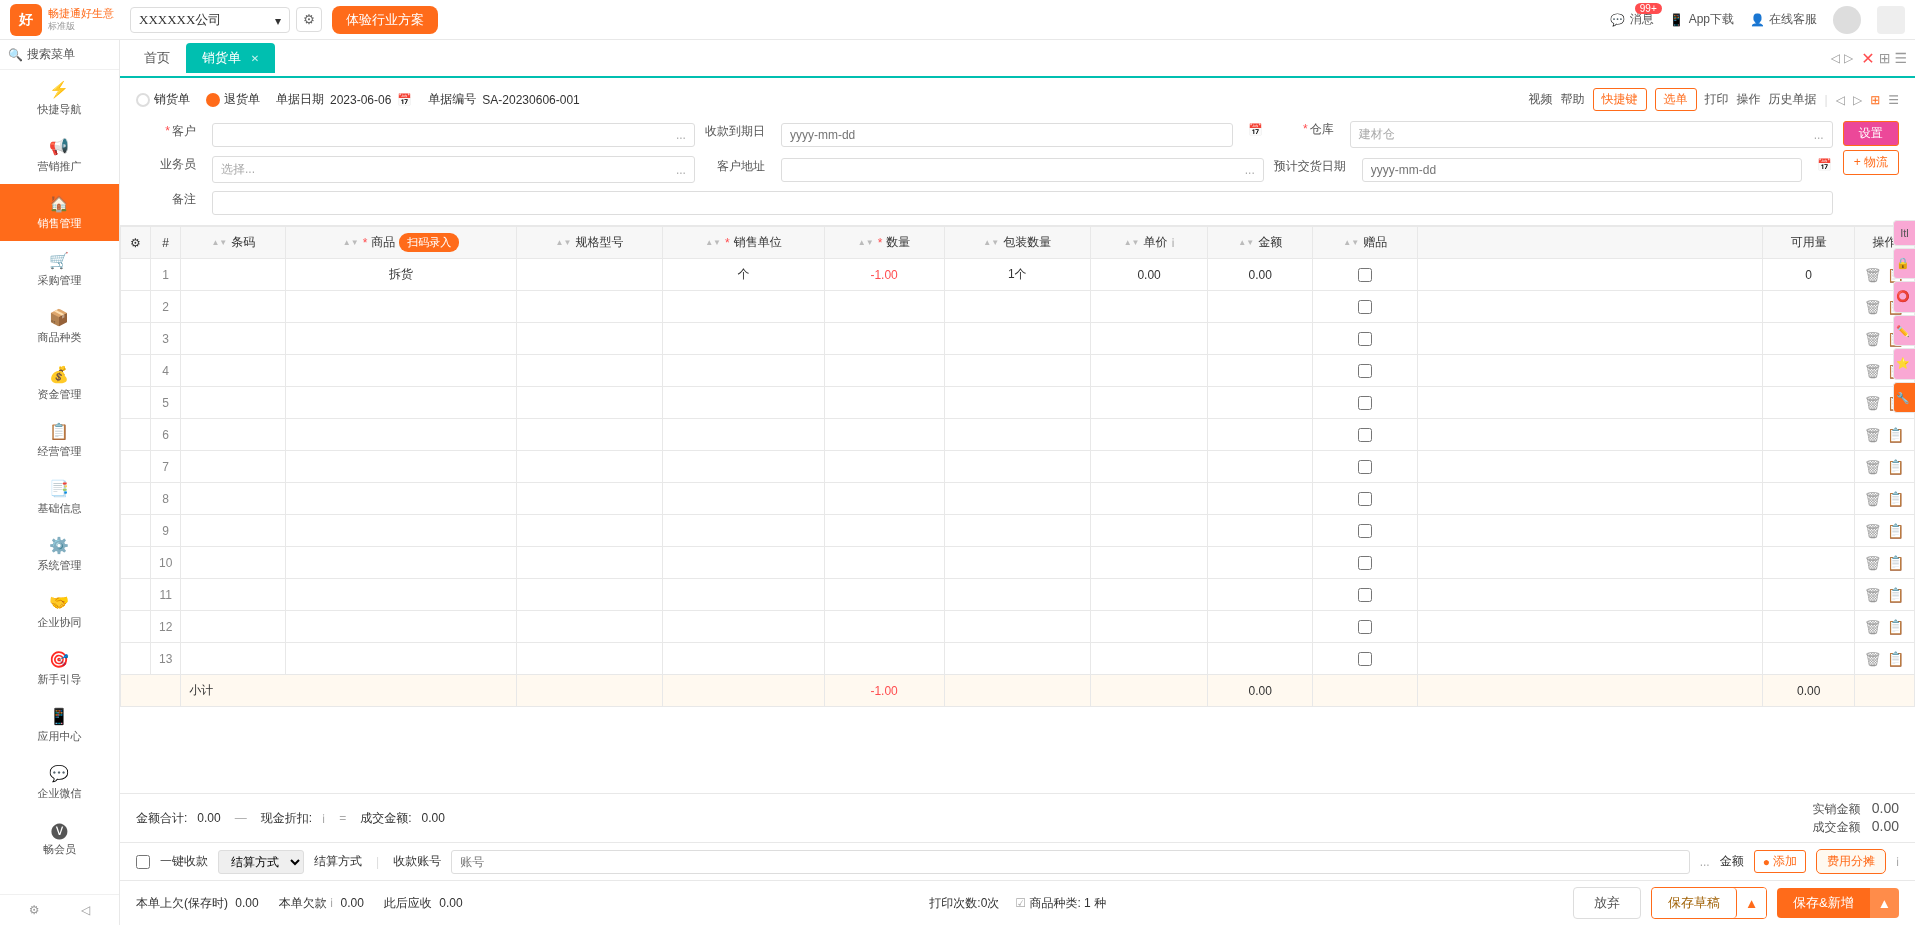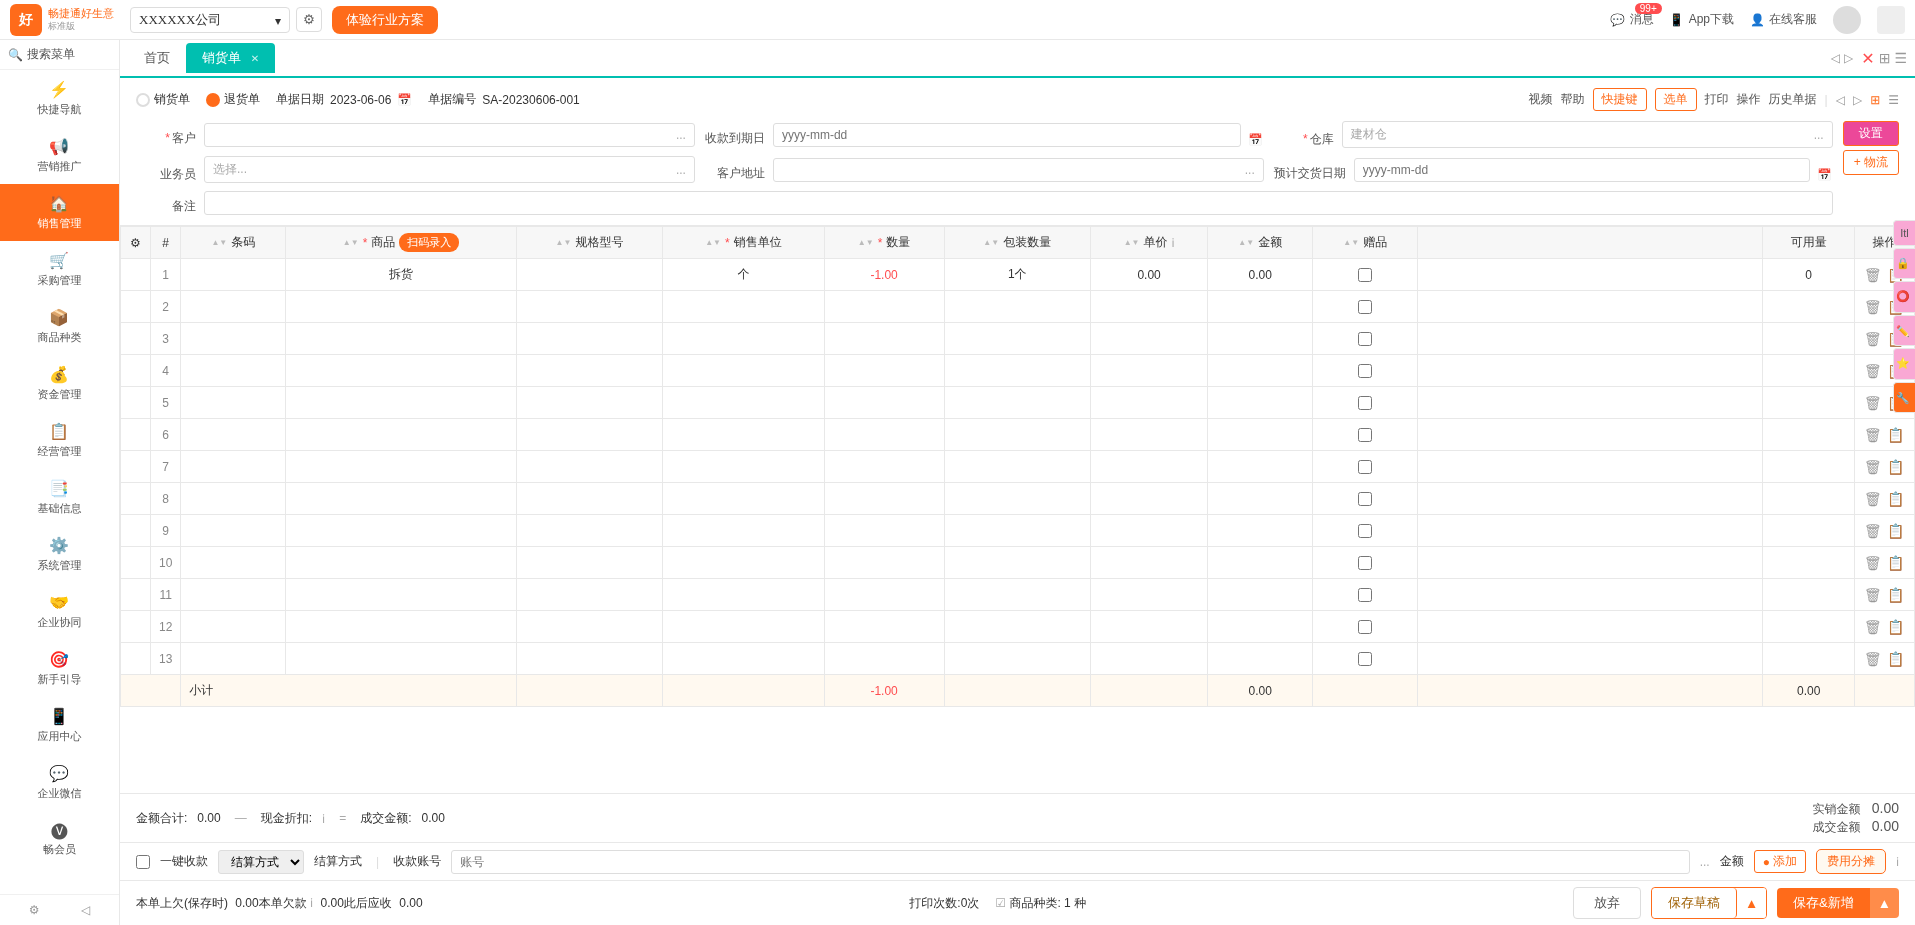--- a/index.html
+++ b/index.html
@@ -45,21 +45,21 @@
     .radio-item { display: flex; align-items: center; gap: 4px; cursor: pointer; font-size: 12px; }
     .radio-circle { width: 14px; height: 14px; border-radius: 50%; border: 2px solid #ddd; display: inline-block; }
     .radio-circle.checked { border-color: #ff6b1a; background: #ff6b1a; }
     .date-field { display: flex; align-items: center; gap: 6px; font-size: 12px; }
     .toolbar-actions { display: flex; align-items: center; gap: 8px; }
     .toolbar-btn { background: none; border: none; font-size: 12px; color: #555; cursor: pointer; display: flex; align-items: center; gap: 3px; }
     .toolbar-btn.orange { color: #ff6b1a; border: 1px solid #ff6b1a; border-radius: 3px; padding: 2px 8px; }
 
     .form-rows { display: flex; flex-direction: column; gap: 8px; }
     .form-row { display: flex; align-items: center; gap: 10px; }
-    .form-field { display: flex; align-items: flex-end; gap: 8px; flex: 1; }
+    .form-field { display: flex; align-items: flex-start; gap: 16px; flex: 1; }
     .form-label { color: #555; font-size: 12px; min-width: 60px; text-align: right; white-space: nowrap; }
     .form-label.required::before { content: '*'; color: #ff4d4f; margin-right: 2px; }
     .form-input { flex: 1; border: 1px solid #ddd; border-radius: 3px; padding: 4px 8px; font-size: 12px; color: #333; background: #fff; outline: none; }
     .form-input.placeholder { color: #aaa; }
     .form-input-ellipsis { flex: 1; border: 1px solid #ddd; border-radius: 3px; padding: 4px 8px; font-size: 12px; color: #aaa; display: flex; align-items: center; justify-content: flex-end; cursor: pointer; }
     .dots { color: #aaa; }
     .calendar-icon { color: #aaa; cursor: pointer; }
 
     
     .right-panel-btns { display: flex; flex-direction: column; gap: 4px; }
@@ -84,21 +84,21 @@
     .action-icon { cursor: pointer; color: #999; font-size: 14px; }
 
     
     .footer-calc { background: #fff; border-top: 1px solid #e8e8e8; padding: 6px 16px; display: flex; align-items: center; gap: 10px; font-size: 12px; }
     .footer-payment { background: #fff; border-top: 1px solid #e8e8e8; padding: 6px 16px; display: flex; align-items: center; gap: 10px; font-size: 12px; }
     .checkbox-sm { width: 14px; height: 14px; }
     .fee-btn { border: 1px solid #ff6b1a; color: #ff6b1a; background: #fff; border-radius: 5px; padding: 3px 10px; font-size: 12px; cursor: pointer; }
 
     
     .bottom-bar { background: #fff; border-top: 1px solid #e8e8e8; padding: 6px 16px; display: flex; align-items: center; justify-content: space-between; font-size: 12px; }
-    .bottom-stats { display: flex; align-items: center; }
+    .bottom-stats { display: flex; gap: 20px; align-items: center; }
     .bottom-actions { display: flex; align-items: center; gap: 10px; }
     .btn-abandon { border: 1px solid #ddd; background: #fff; border-radius: 4px; padding: 6px 20px; font-size: 13px; cursor: pointer; color: #555; }
     .btn-save-draft { border: 1px solid #ff6b1a; background: #fff; border-radius: 4px; padding: 6px 16px; font-size: 13px; cursor: pointer; color: #a16207; display: flex; align-items: center; gap: 4px; }
     .btn-save-new { background: #ff6b1a; color: #fff; border: none; border-radius: 4px; padding: 6px 16px; font-size: 13px; cursor: pointer; display: flex; align-items: center; gap: 4px; }
 
     
     .right-floating { position: fixed; right: 0; top: 200px; display: flex; flex-direction: column; gap: 2px; }
     .float-btn { background: #f9a8d4; border: 1px solid #e8e8e8; border-right: none; padding: 8px 4px; cursor: pointer; font-size: 11px; writing-mode: vertical-rl; color: #666; border-radius: 4px 0 0 4px; }
     .float-btn.orange-bg { background: #ff6b1a; color: #fff; }
 

